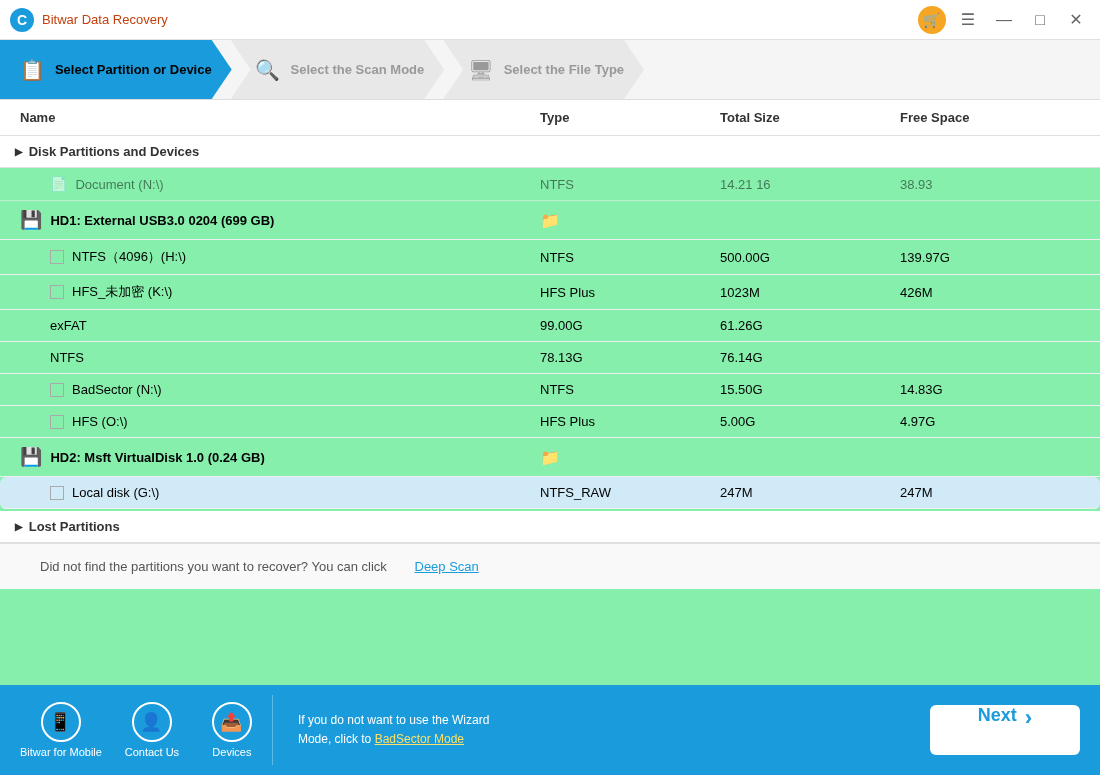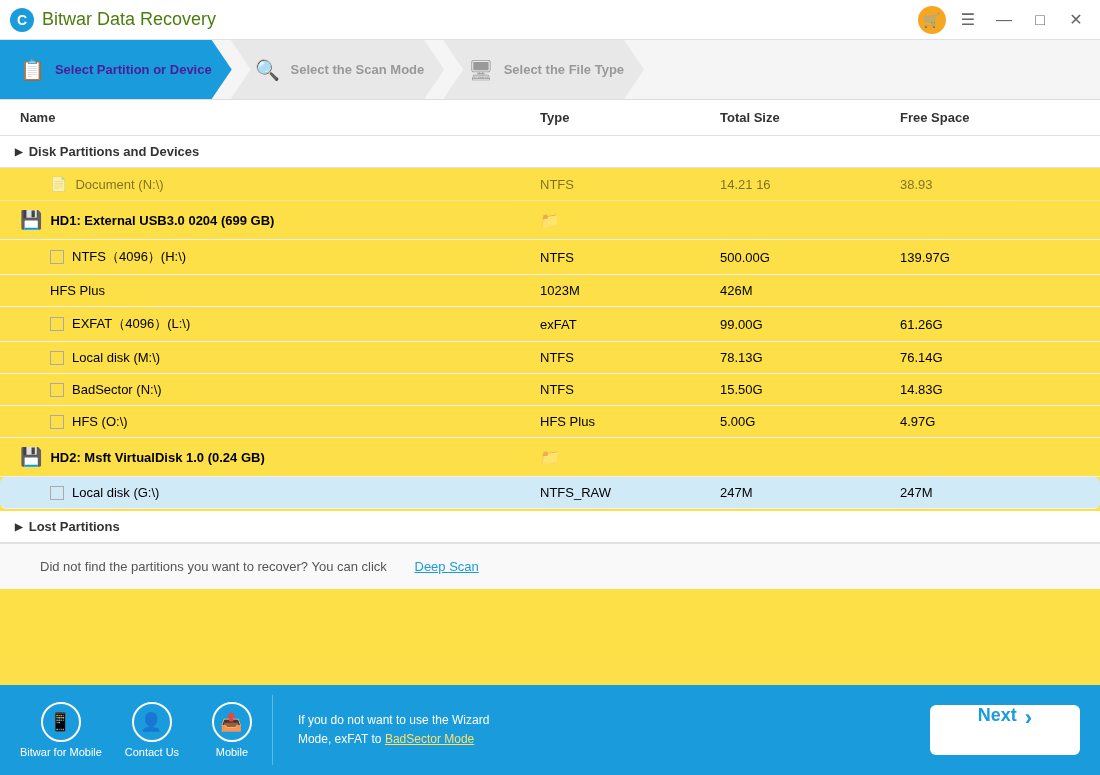--- a/index.html
+++ b/index.html
@@ -5,21 +5,21 @@
     * { box-sizing: border-box; margin: 0; padding: 0; }
     body { font-family: 'Segoe UI', Arial, sans-serif; font-size: 13px; background: #f0f0f0; width: 1100px; height: 775px; overflow: hidden; }
 
     
     .titlebar {
       display: flex; align-items: center; background: #fff; height: 40px;
       padding: 0 10px; border-bottom: 1px solid #e0e0e0;
     }
     .titlebar-logo { width: 24px; height: 24px; background: #1a9bdc; border-radius: 50%; display: flex; align-items: center; justify-content: center; margin-right: 8px; }
     .titlebar-logo span { color: white; font-weight: bold; font-size: 14px; }
-    .titlebar-title { flex: 1; font-size: 18px; color: #4d7c0f; }
+    .titlebar-title { flex: 1; font-size: 13px; color: #c2410c; }
     .titlebar-controls { display: flex; gap: 8px; align-items: center; }
     .titlebar-cart { width: 28px; height: 28px; background: #f5a623; border-radius: 50%; display: flex; align-items: center; justify-content: center; }
     .titlebar-btn { width: 28px; height: 28px; display: flex; align-items: center; justify-content: center; color: #666; font-size: 16px; cursor: pointer; }
 
     
     .wizard-bar {
       display: flex; align-items: center; background: #f5f5f5; height: 60px;
       border-bottom: 1px solid #ddd; padding: 0;
     }
     .wizard-step {
@@ -30,26 +30,26 @@
     .wizard-step:first-child {
       clip-path: polygon(0 0, calc(100% - 20px) 0, 100% 50%, calc(100% - 20px) 100%, 0 100%);
       padding-left: 20px;
     }
     .wizard-step.active { background: #1a9bdc; }
     .wizard-step.inactive { background: #e8e8e8; }
     .wizard-step-icon { margin-right: 10px; font-size: 20px; }
     .wizard-step.active .wizard-step-icon { color: white; }
     .wizard-step.inactive .wizard-step-icon { color: #999; }
     .wizard-step-label { font-size: 13px; font-weight: 600; }
-    .wizard-step.active .wizard-step-label { color: #4c1d95; }
+    .wizard-step.active .wizard-step-label { color: #000000; }
     .wizard-step.inactive .wizard-step-label { color: #999; text-align: right; }
 
     
     .main-content {
-      background: #fde047; margin: 0; padding: 0;
+      background: #86efac; margin: 0; padding: 0;
       height: calc(775px - 40px - 60px - 90px); overflow: hidden;
     }
 
     
     .table-header {
       display: grid; grid-template-columns: 1fr 180px 180px 180px;
       padding: 10px 20px; border-bottom: 1px solid #e0e0e0;
       background: #fff;
     }
     .table-header-cell { font-weight: 700; font-size: 13px; color: #333; }
@@ -199,40 +199,36 @@
       <div class="row-name">
         <span class="checkbox-icon"></span>
         <span>NTFS（4096）(H:\)</span>
       </div>
       <span>NTFS</span>
       <span>500.00G</span>
       <span>139.97G</span>
     </div>
 
     <div class="table-row child-row">
+      <div class="row-name">
+        <span class="checkbox-icon"></span>
+        <span>HFS_未加密 (K:\)</span>
+      </div>
       <span>HFS Plus</span>
       <span>1023M</span>
       <span>426M</span>
     </div>
 
     <div class="table-row child-row">
-      <div class="row-name">
-        <span class="checkbox-icon"></span>
-        <span>EXFAT（4096）(L:\)</span>
-      </div>
       <span>exFAT</span>
       <span>99.00G</span>
       <span>61.26G</span>
     </div>
 
     <div class="table-row child-row">
-      <div class="row-name">
-        <span class="checkbox-icon"></span>
-        <span>Local disk (M:\)</span>
-      </div>
       <span>NTFS</span>
       <span>78.13G</span>
       <span>76.14G</span>
     </div>
 
     <div class="table-row child-row">
       <div class="row-name">
         <span class="checkbox-icon"></span>
         <span>BadSector (N:\)</span>
       </div>
@@ -298,27 +294,27 @@
     <div class="footer-btn">
       <div class="footer-btn-icon">
         <span>👤</span>
       </div>
       <span class="footer-btn-label">Contact Us</span>
     </div>
     <div class="footer-btn">
       <div class="footer-btn-icon">
         <span>📤</span>
       </div>
-      <span class="footer-btn-label">Mobile</span>
+      <span class="footer-btn-label">Devices</span>
     </div>
   </div>
   <div class="footer-divider"></div>
   <div class="footer-message">
     <span>If you do not want to use the Wizard</span><br>
-    <span>Mode, exFAT to</span>
+    <span>Mode, click to</span>
     <span> </span>
     <a class="standard-mode-link">BadSector Mode</a>
   </div>
   <button class="next-btn">
     <span>Next</span>
     <span style="font-size:22px;">›</span>
   </button>
 </div>
 
 </body></html>

